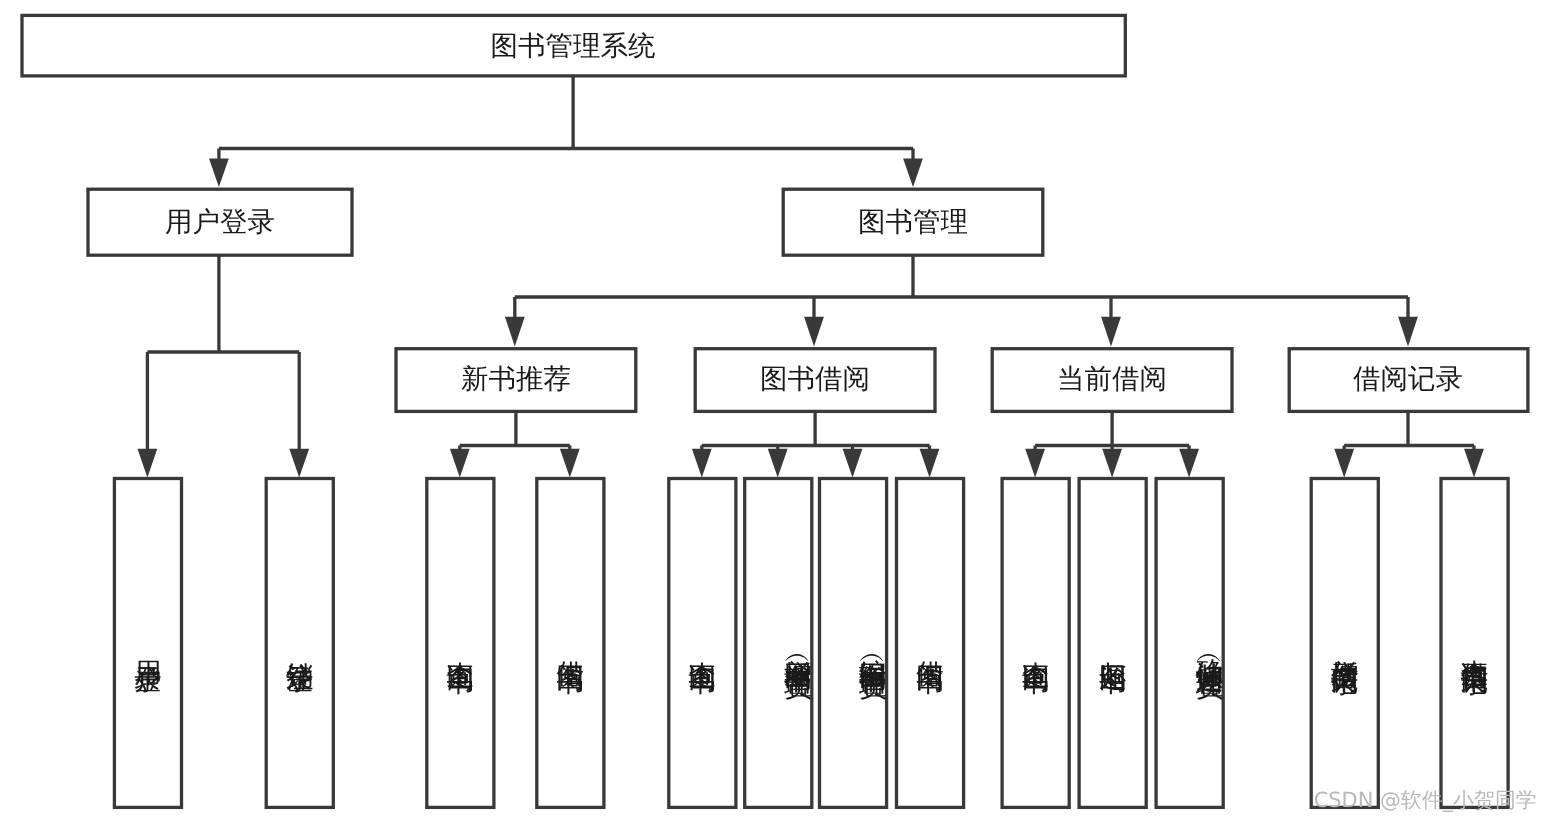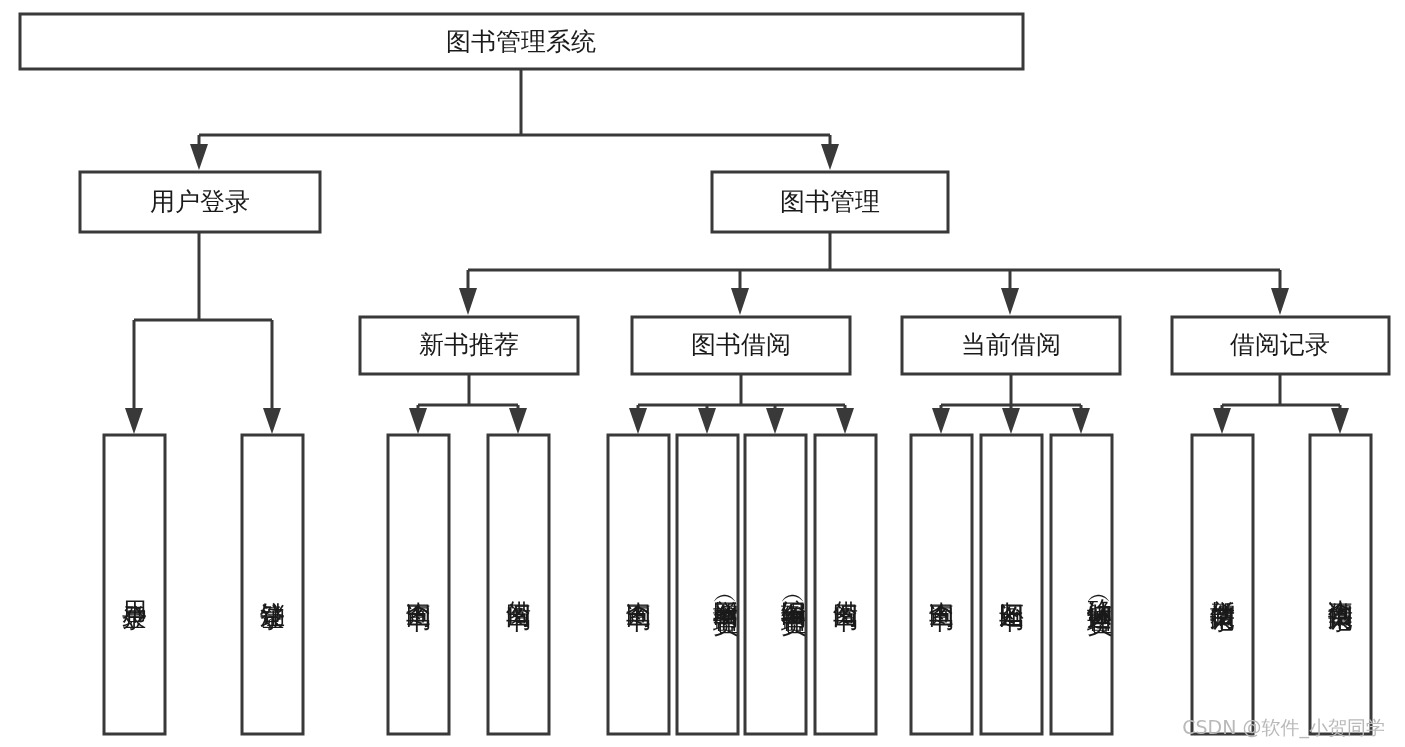--- a/index.html
+++ b/index.html
@@ -56,21 +56,21 @@
     font-size: 25px;
     line-height: 1;
     color: #1a1a1a;
     letter-spacing: 2px;
     white-space: nowrap;
     text-align: center;
     pointer-events: none;
   }
   .watermark {
     position: absolute;
-    right: 20px;
+    right: 8px;
     bottom: 6px;
     font-family: "DejaVu Sans", "Liberation Sans", sans-serif;
     font-size: 19px;
     color: #b9b9b9;
     white-space: nowrap;
     user-select: none;
   }
 </style>
 </head>
 <body>

